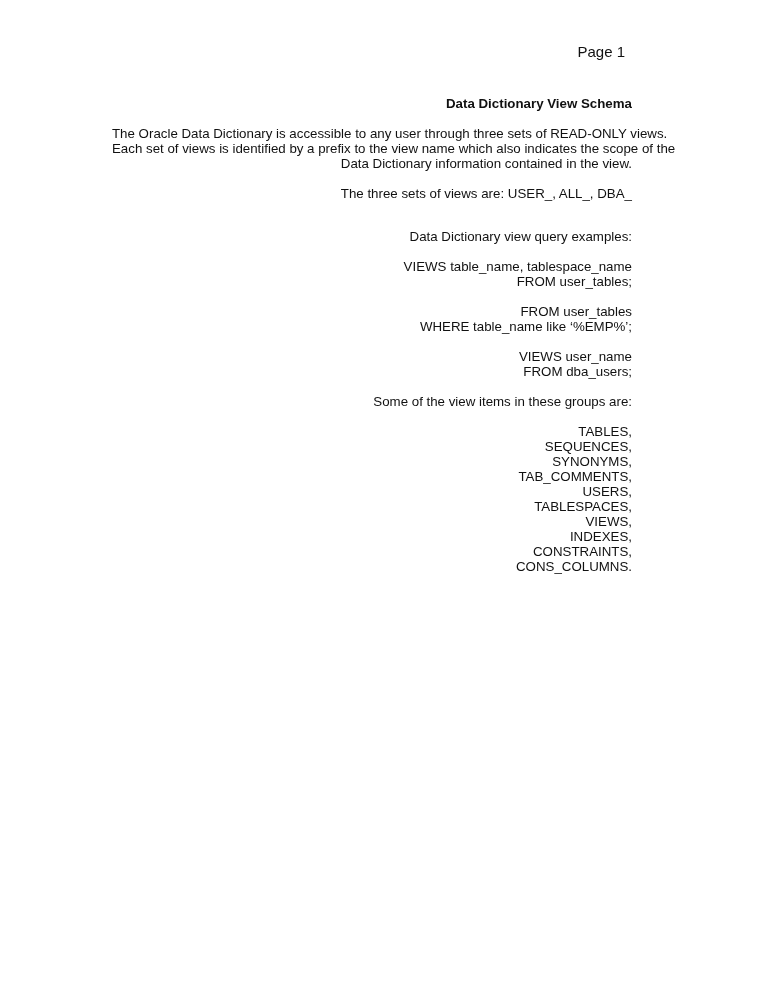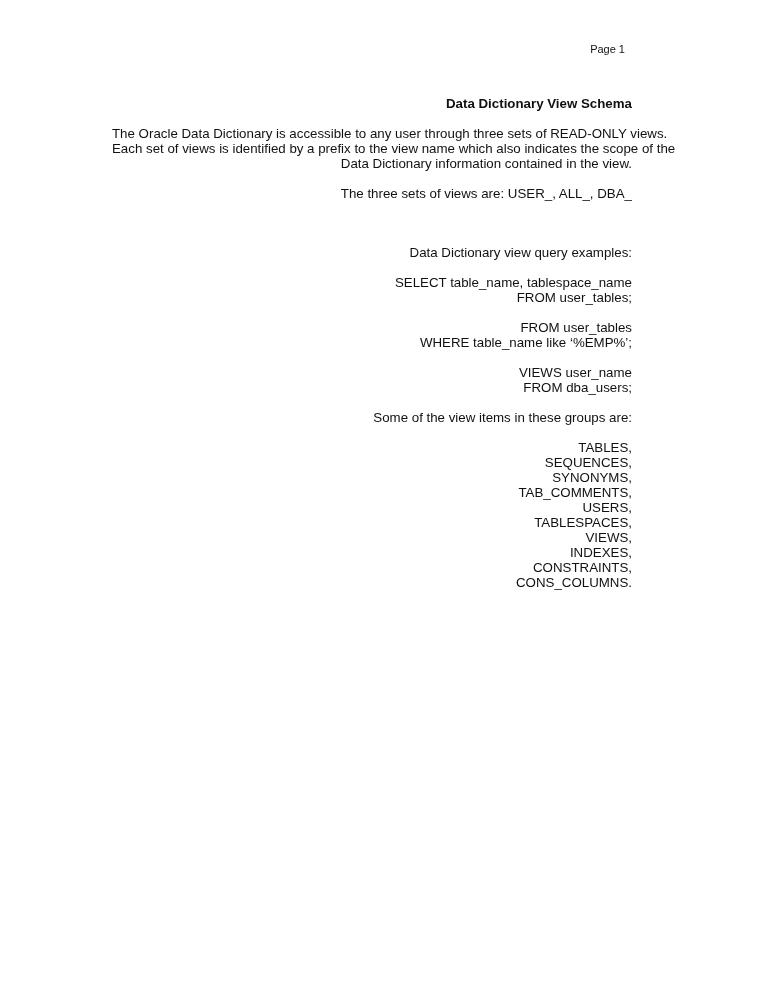--- a/index.html
+++ b/index.html
@@ -1,44 +1,44 @@
 <!DOCTYPE html>
 <html><head>
   <meta charset="utf-8">
   <style>
     html, body { margin: 0; padding: 0; background: #ffffff; }
     body { width: 768px; height: 994px; position: relative; overflow: hidden;
       font-family: "Liberation Sans", sans-serif; color: #111; font-size: 13.3px; }
-    .page-num { position: absolute; top: 43px; right: 143px; font-size: 11px; }
+    .page-num { position: absolute; top: 43px; right: 143px; font-size: 15px; }
     .content { position: absolute; left: 112px; top: 90px; width: 520px; text-align: right; }
     .line { line-height: 15px; white-space: pre; margin: 0; }
     .title { font-weight: bold; }
     .block { margin-bottom: 15px; }
     .list { padding-left: 46px; }
   </style>
 </head>
 <body>
 
 <div class="page-num">Page 1</div>
 
 <div class="content">
   <p class="line title block" style="margin-top:6px">Data Dictionary View Schema</p>
 
   <div class="block">
     <p class="line">The Oracle Data Dictionary is accessible to any user through three sets of READ-ONLY views.</p>
     <p class="line">Each set of views is identified by a prefix to the view name which also indicates the scope of the</p>
     <p class="line">Data Dictionary information contained in the view.</p>
   </div>
 
-  <p class="line" style="margin-bottom:44px">The three sets of views are: USER_, ALL_, DBA_</p>
+  <p class="line" style="margin-bottom:28px">The three sets of views are: USER_, ALL_, DBA_</p>
 
   <p class="line block">Data Dictionary view query examples:</p>
 
   <div class="block">
-    <p class="line">SELECT table_name, tablespace_name</p>
+    <p class="line">VIEWS table_name, tablespace_name</p>
     <p class="line">FROM user_tables;</p>
   </div>
   <div class="block">
     <p class="line">FROM user_tables</p>
     <p class="line">WHERE table_name like ‘%EMP%’;</p>
   </div>
   <div class="block">
     <p class="line">VIEWS user_name</p>
     <p class="line">FROM dba_users;</p>
   </div>

